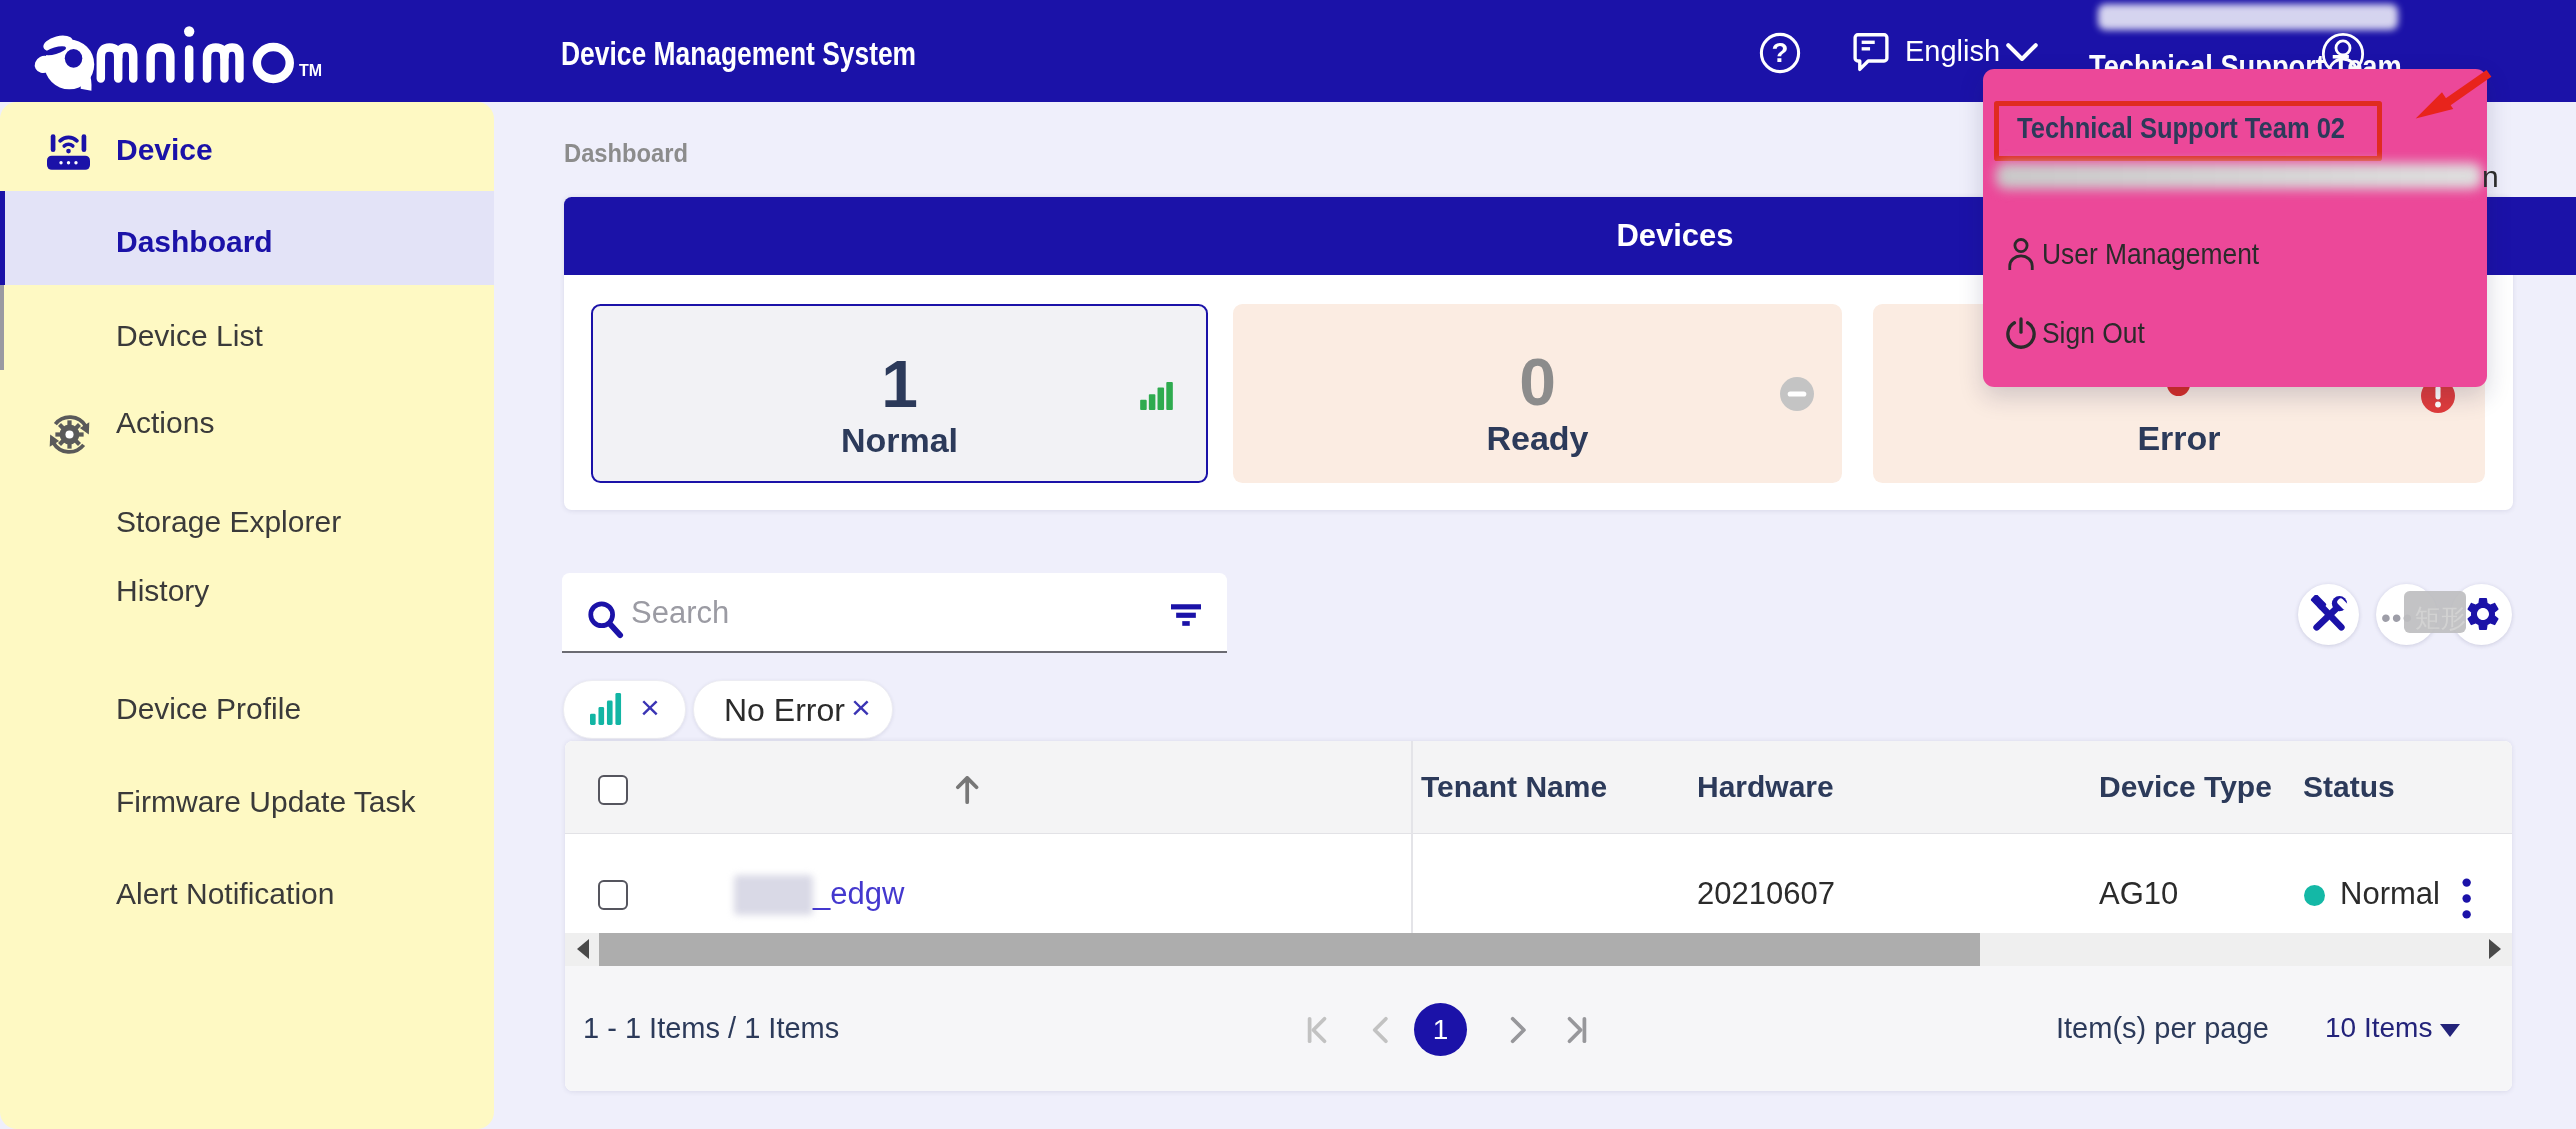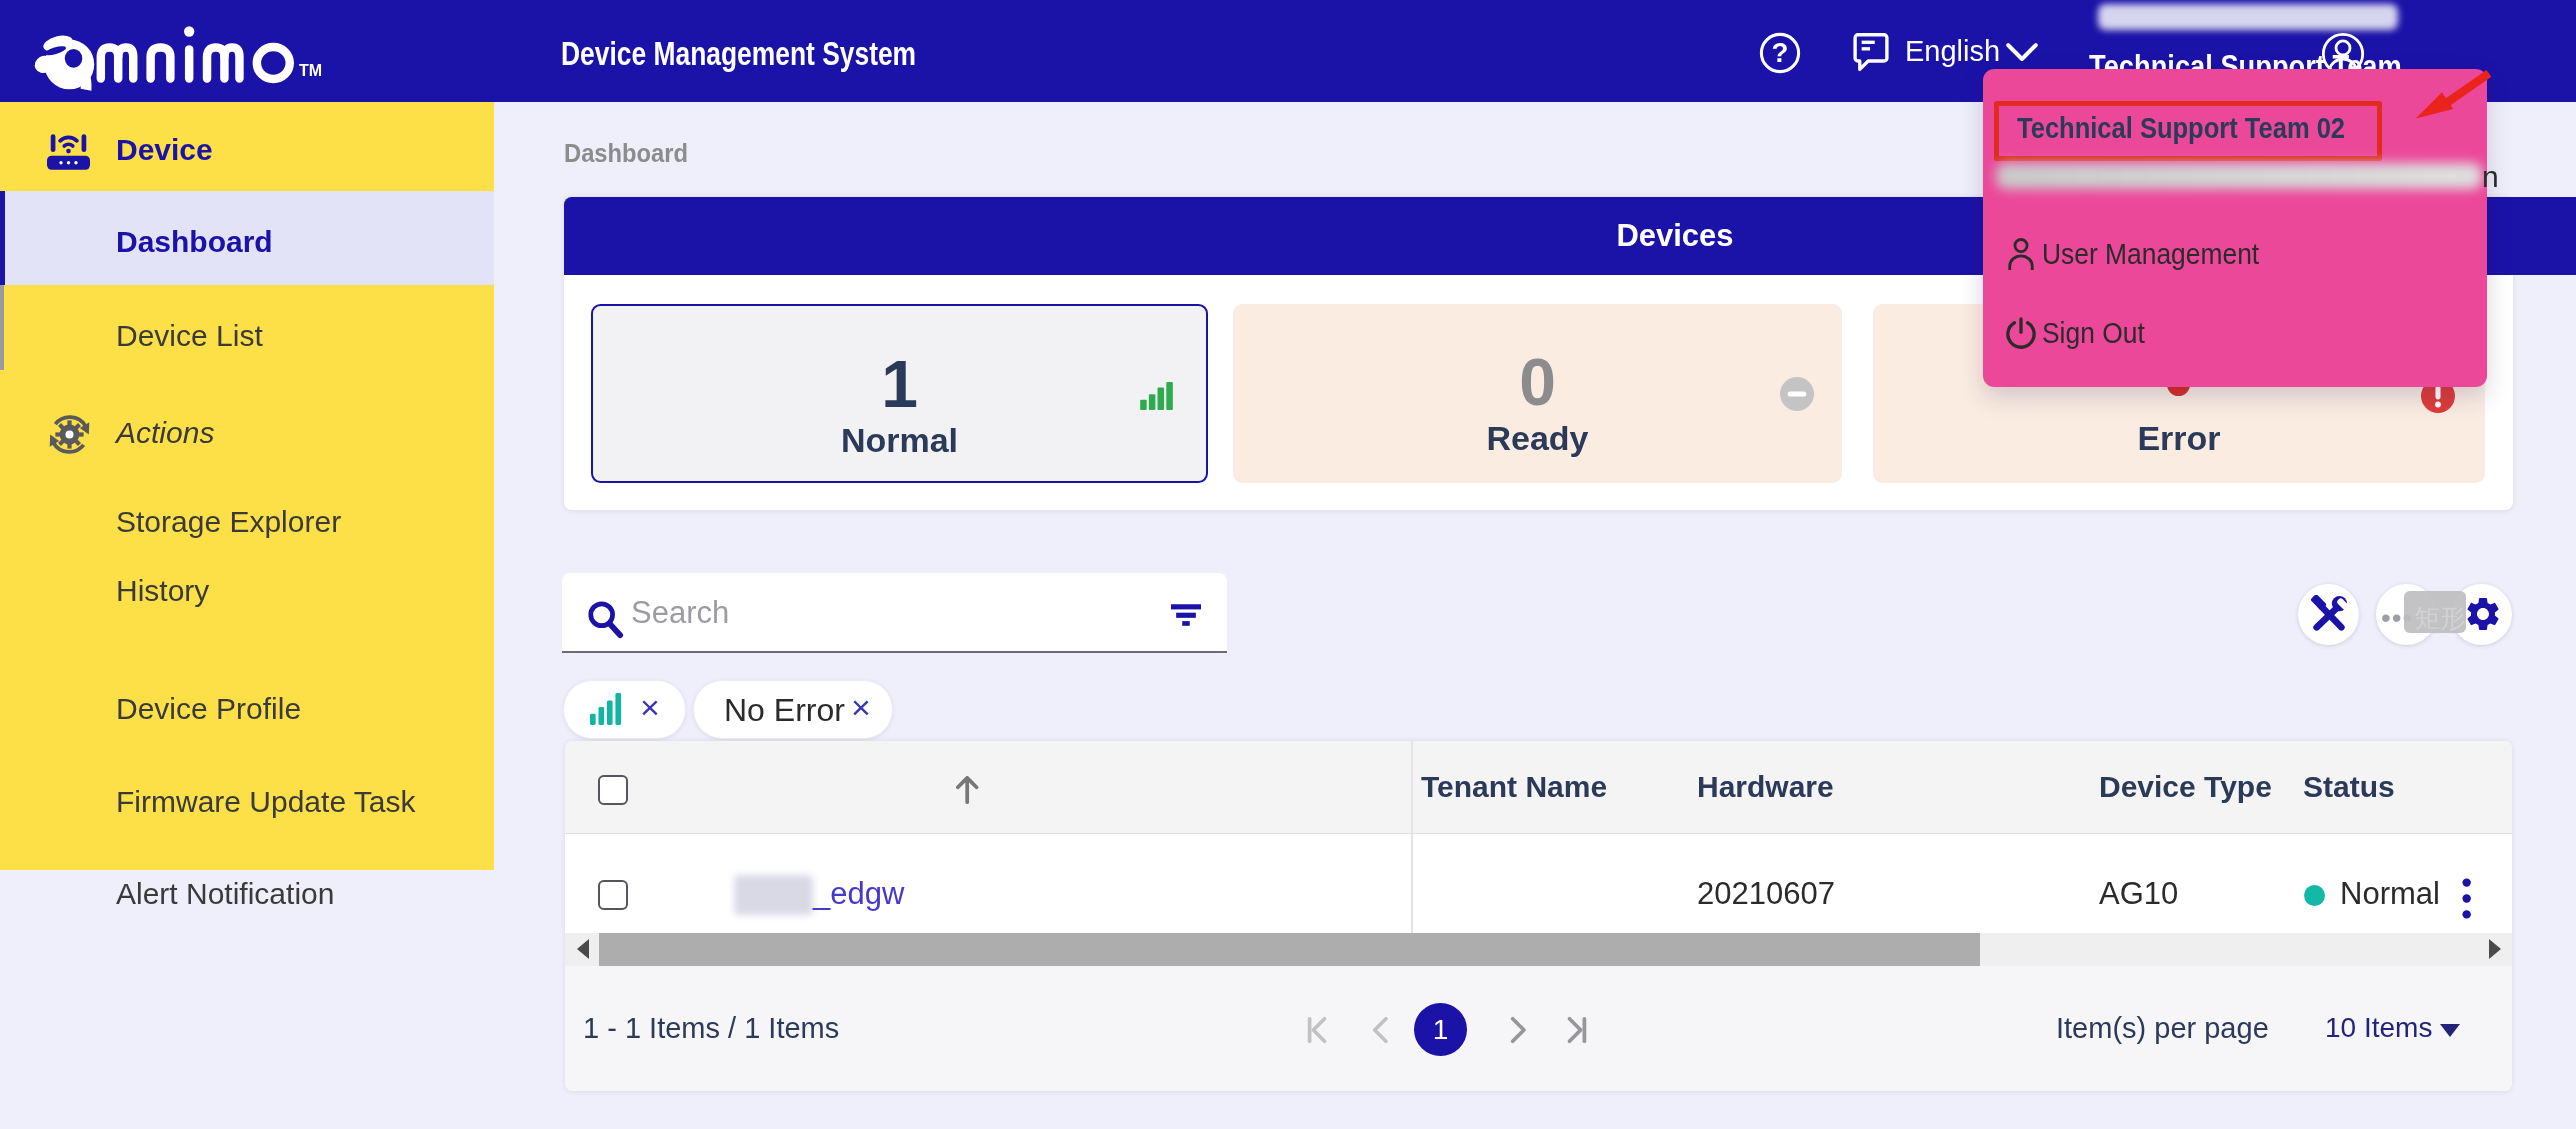--- a/index.html
+++ b/index.html
@@ -8,21 +8,21 @@
   .abs { position:absolute; }
 
   
   #navbar { left:0; top:0; width:2576px; height:102px; background:#1B12A8; z-index:5; }
   #nav-title { left:561px; top:2.8px; height:102px; line-height:102px; color:#fff; font-size:33px; font-weight:600; transform:scaleX(0.8); transform-origin:left center; white-space:nowrap; }
   #nav-english { left:1905px; top:0; height:102px; line-height:102px; color:#fff; font-size:29px; }
   #nav-blur { left:2098px; top:3.8px; width:300px; height:26.4px; background:rgba(255,255,255,0.82); border-radius:7.6px; filter:blur(3.8px); }
   #nav-name { left:2089px; top:49px; color:#fff; font-size:31px; font-weight:600; transform:scaleX(0.88); transform-origin:left top; white-space:nowrap; }
 
   
-  #sidebar { left:0; top:102px; width:494px; height:768px; background:#fde047; }
+  #sidebar { left:0; top:102px; width:494px; height:1027px; background:#fef9c3;border-radius:17px; }
   .side-item { left:116px; font-size:30px; color:#3A3A3A; }
   #active-row { left:0; top:89px; width:494px; height:94px; background:#E3E3F7; }
   #active-bar { left:0; top:89px; width:4.7px; height:94px; background:#1B12A8; }
   #side-scroll { left:0; top:183px; width:3.8px; height:85px; background:#9a9aa2; }
 
   
   #pg-title { left:564px; top:138px; font-size:26.4px; font-weight:700; color:#8C8C8C; transform:scaleX(0.9); transform-origin:left top; }
 
   #devices-card { left:564px; top:197px; width:1949px; height:313px; background:#fff; border-radius:7.6px; box-shadow:0 0.9px 5.7px rgba(40,40,90,0.10); }
   #devices-head { left:0; top:0; width:2222px; height:78px; background:#1B12A8; border-radius:7.6px 7.6px 0 0; color:#fff; font-size:31px; font-weight:700; text-align:center; line-height:78px; }
@@ -156,21 +156,21 @@
       <rect x="23.75" y="11" width="4.5" height="7" transform="rotate(225 26 26)"></rect>
       <rect x="23.75" y="11" width="4.5" height="7" transform="rotate(270 26 26)"></rect>
       <rect x="23.75" y="11" width="4.5" height="7" transform="rotate(315 26 26)"></rect>
     </g>
     <circle cx="26" cy="26" r="4.3" fill="#fff"></circle>
     <path d="M11 15 A19.5 19.5 0 0 1 43 17" stroke="#5A5A5A" stroke-width="4" fill="none"></path>
     <polygon points="47,13 46.5,26 37,19" fill="#5A5A5A"></polygon>
     <path d="M41 37 A19.5 19.5 0 0 1 9 35" stroke="#5A5A5A" stroke-width="4" fill="none"></path>
     <polygon points="5,39 5.5,26 15,33" fill="#5A5A5A"></polygon>
   </svg>
-  <div class="abs side-item" style="top:314px;font-style:italic;">Actions</div>
+  <div class="abs side-item" style="top:304px;">Actions</div>
   <div class="abs side-item" style="top:403px;">Storage Explorer</div>
   <div class="abs side-item" style="top:472px;">History</div>
   <div class="abs side-item" style="top:590px;">Device Profile</div>
   <div class="abs side-item" style="top:683px;">Firmware Update Task</div>
   <div class="abs side-item" style="top:775px;">Alert Notification</div>
 </div>
 
 <div class="abs" id="pg-title">Dashboard</div>
 
 <div class="abs" id="devices-card">

